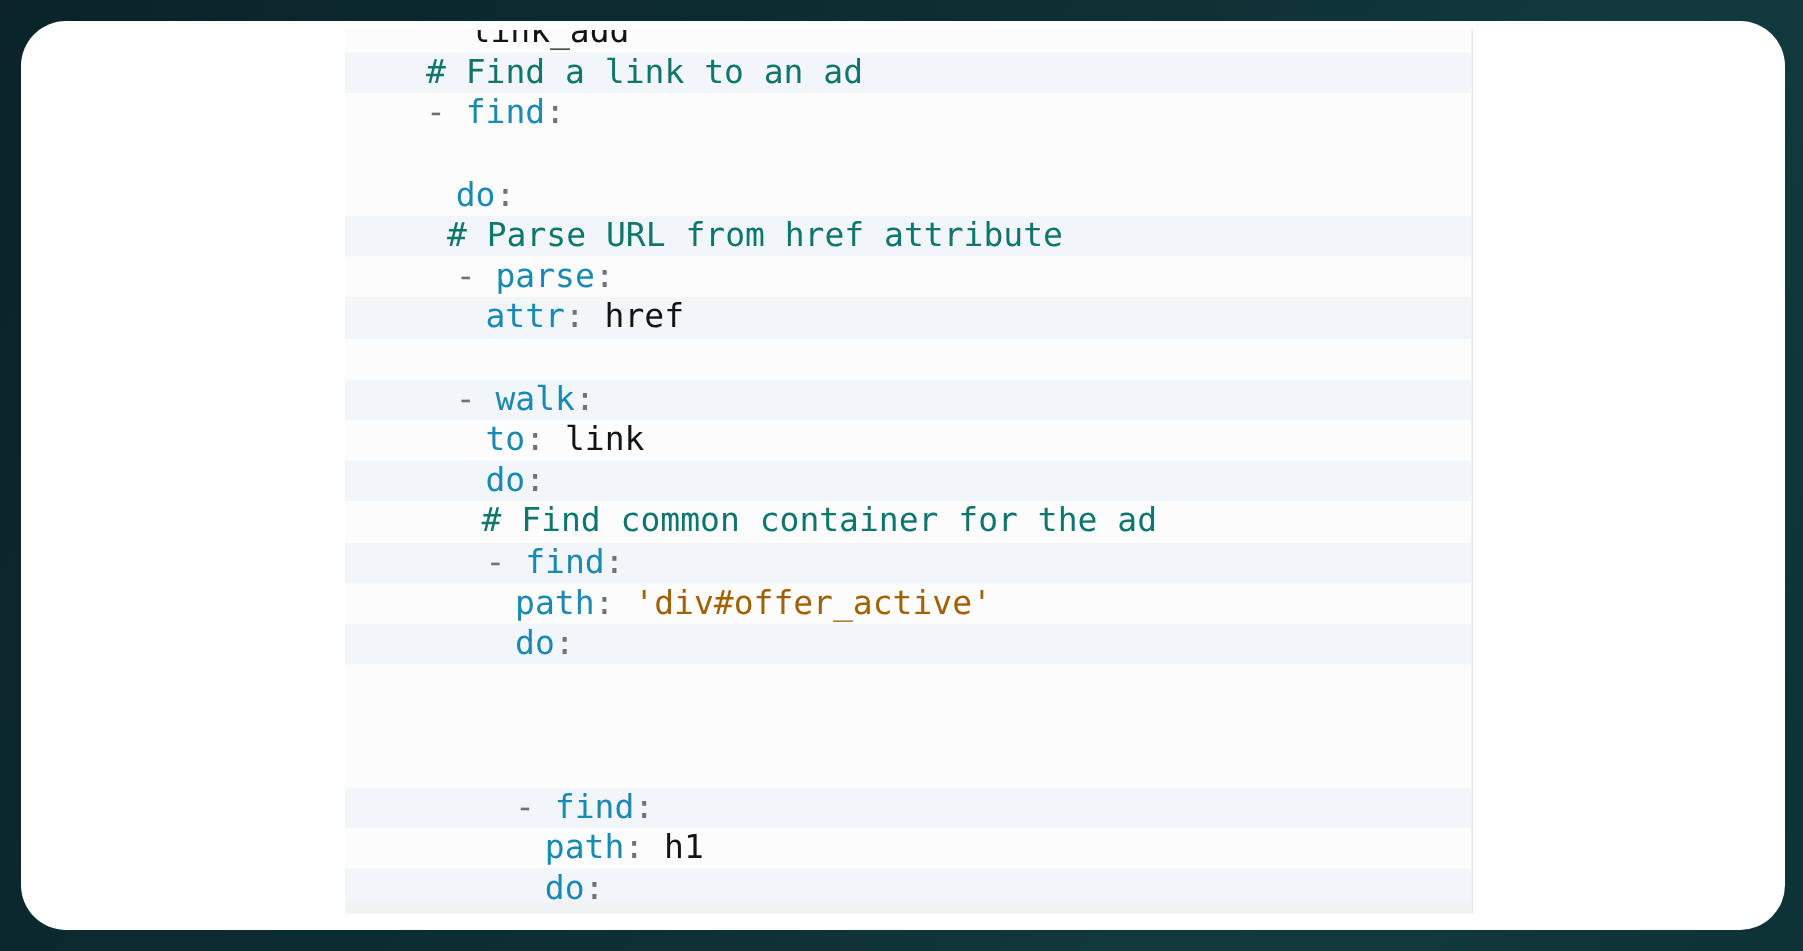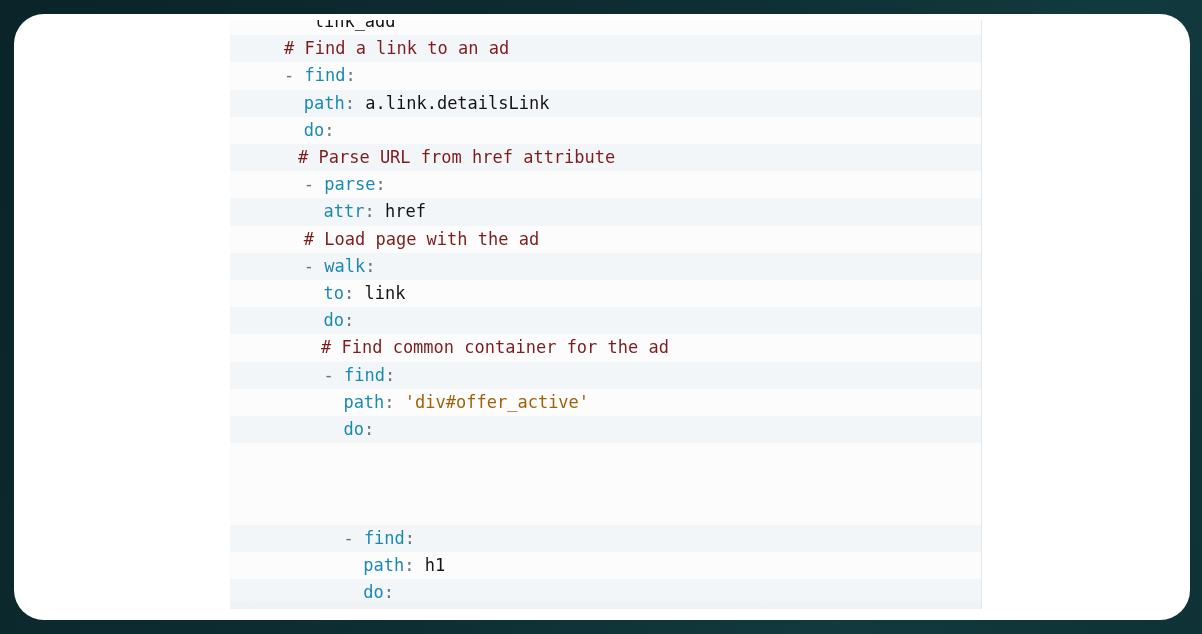--- a/index.html
+++ b/index.html
@@ -33,26 +33,26 @@
       background: #fcfcfd;
       border-right: 1px solid #e3e6ea;
       overflow: hidden;
     }
     .code-line {
       position: absolute;
       left: 0;
       right: 0;
       height: 27.2px;
       line-height: 27.2px;
-      font-size: 17px;
+      font-size: 22px;
       white-space: pre;
       color: #1a1a1a;
     }
     .code-line.striped { background: #f3f6f9; }
-    .tok-comment { color: #7f1d1d; }
+    .tok-comment { color: #0f766e; }
     .tok-dash    { color: #6d737b; }
     .tok-key     { color: #1a8ab3; }
     .tok-colon   { color: #6d737b; }
     .tok-value   { color: #141414; }
     .tok-string  { color: #a16207; }
     .fade-bottom {
       position: absolute;
       left: 0; right: 0; bottom: 0;
       height: 10px;
       background: linear-gradient(to bottom, rgba(252,252,253,0), rgba(236,238,240,0.9));
@@ -60,26 +60,24 @@
   </style>
 </head>
 <body>
 
 <div class="card">
   <div class="code-panel" id="code-panel">
 
     <div class="code-line" style="top: -12px;"><span style="position: absolute; left: 83.7px;"><span class="tok-value">link_add</span></span></div>
       <div class="code-line striped" style="top: 15.2px;"><span style="position: absolute; left: 54px;"><span class="tok-comment"># Find a link to an ad</span></span></div>
       <div class="code-line" style="top: 42.4px;"><span style="position: absolute; left: 54px;"><span class="tok-dash">- </span><span class="tok-key">find</span><span class="tok-colon">:</span></span></div>
-      <div class="code-line striped" style="top: 69.6px;"><span style="position: absolute; left: 73.8px;"><span class="tok-key">path</span><span class="tok-colon">:</span><span class="tok-colon"> </span><span class="tok-value">a.link.detailsLink</span></span></div>
       <div class="code-line" style="top: 96.8px;"><span style="position: absolute; left: 73.8px;"><span class="tok-key">do</span><span class="tok-colon">:</span></span></div>
       <div class="code-line striped" style="top: 124px;"><span style="position: absolute; left: 68px;"><span class="tok-comment"># Parse URL from href attribute</span></span></div>
       <div class="code-line" style="top: 151.2px;"><span style="position: absolute; left: 73.8px;"><span class="tok-dash">- </span><span class="tok-key">parse</span><span class="tok-colon">:</span></span></div>
       <div class="code-line striped" style="top: 178.4px;"><span style="position: absolute; left: 93.6px;"><span class="tok-key">attr</span><span class="tok-colon">:</span><span class="tok-colon"> </span><span class="tok-value">href</span></span></div>
-      <div class="code-line" style="top: 205.6px;"><span style="position: absolute; left: 73.8px;"><span class="tok-comment"># Load page with the ad</span></span></div>
       <div class="code-line striped" style="top: 232.8px;"><span style="position: absolute; left: 73.8px;"><span class="tok-dash">- </span><span class="tok-key">walk</span><span class="tok-colon">:</span></span></div>
       <div class="code-line" style="top: 260px;"><span style="position: absolute; left: 93.6px;"><span class="tok-key">to</span><span class="tok-colon">:</span><span class="tok-colon"> </span><span class="tok-value">link</span></span></div>
       <div class="code-line striped" style="top: 287.2px;"><span style="position: absolute; left: 93.6px;"><span class="tok-key">do</span><span class="tok-colon">:</span></span></div>
       <div class="code-line" style="top: 314.4px;"><span style="position: absolute; left: 91px;"><span class="tok-comment"># Find common container for the ad</span></span></div>
       <div class="code-line striped" style="top: 341.6px;"><span style="position: absolute; left: 93.6px;"><span class="tok-dash">- </span><span class="tok-key">find</span><span class="tok-colon">:</span></span></div>
       <div class="code-line" style="top: 368.8px;"><span style="position: absolute; left: 113.4px;"><span class="tok-key">path</span><span class="tok-colon">:</span><span class="tok-colon"> </span><span class="tok-string">'div#offer_active'</span></span></div>
       <div class="code-line striped" style="top: 396px;"><span style="position: absolute; left: 113.4px;"><span class="tok-key">do</span><span class="tok-colon">:</span></span></div>
       <div class="code-line striped" style="top: 504.8px;"><span style="position: absolute; left: 113.4px;"><span class="tok-dash">- </span><span class="tok-key">find</span><span class="tok-colon">:</span></span></div>
       <div class="code-line" style="top: 532px;"><span style="position: absolute; left: 133.2px;"><span class="tok-key">path</span><span class="tok-colon">:</span><span class="tok-colon"> </span><span class="tok-value">h1</span></span></div>
       <div class="code-line striped" style="top: 559.2px;"><span style="position: absolute; left: 133.2px;"><span class="tok-key">do</span><span class="tok-colon">:</span></span></div>

